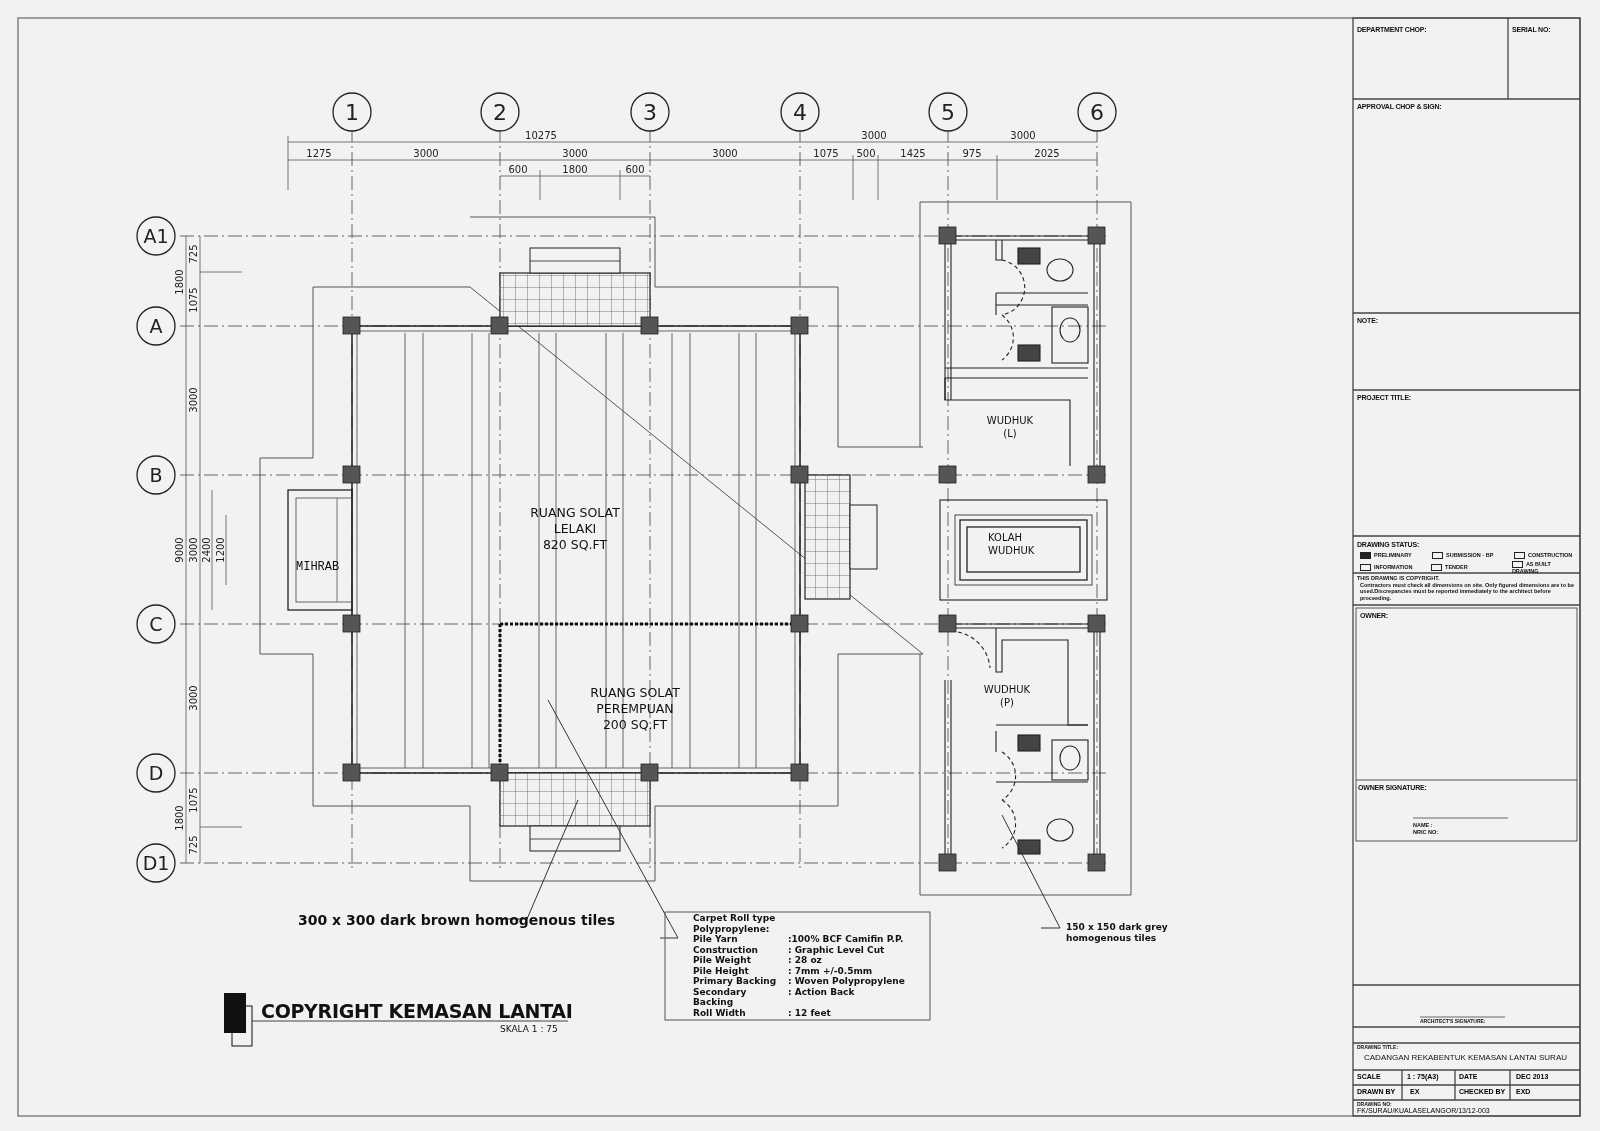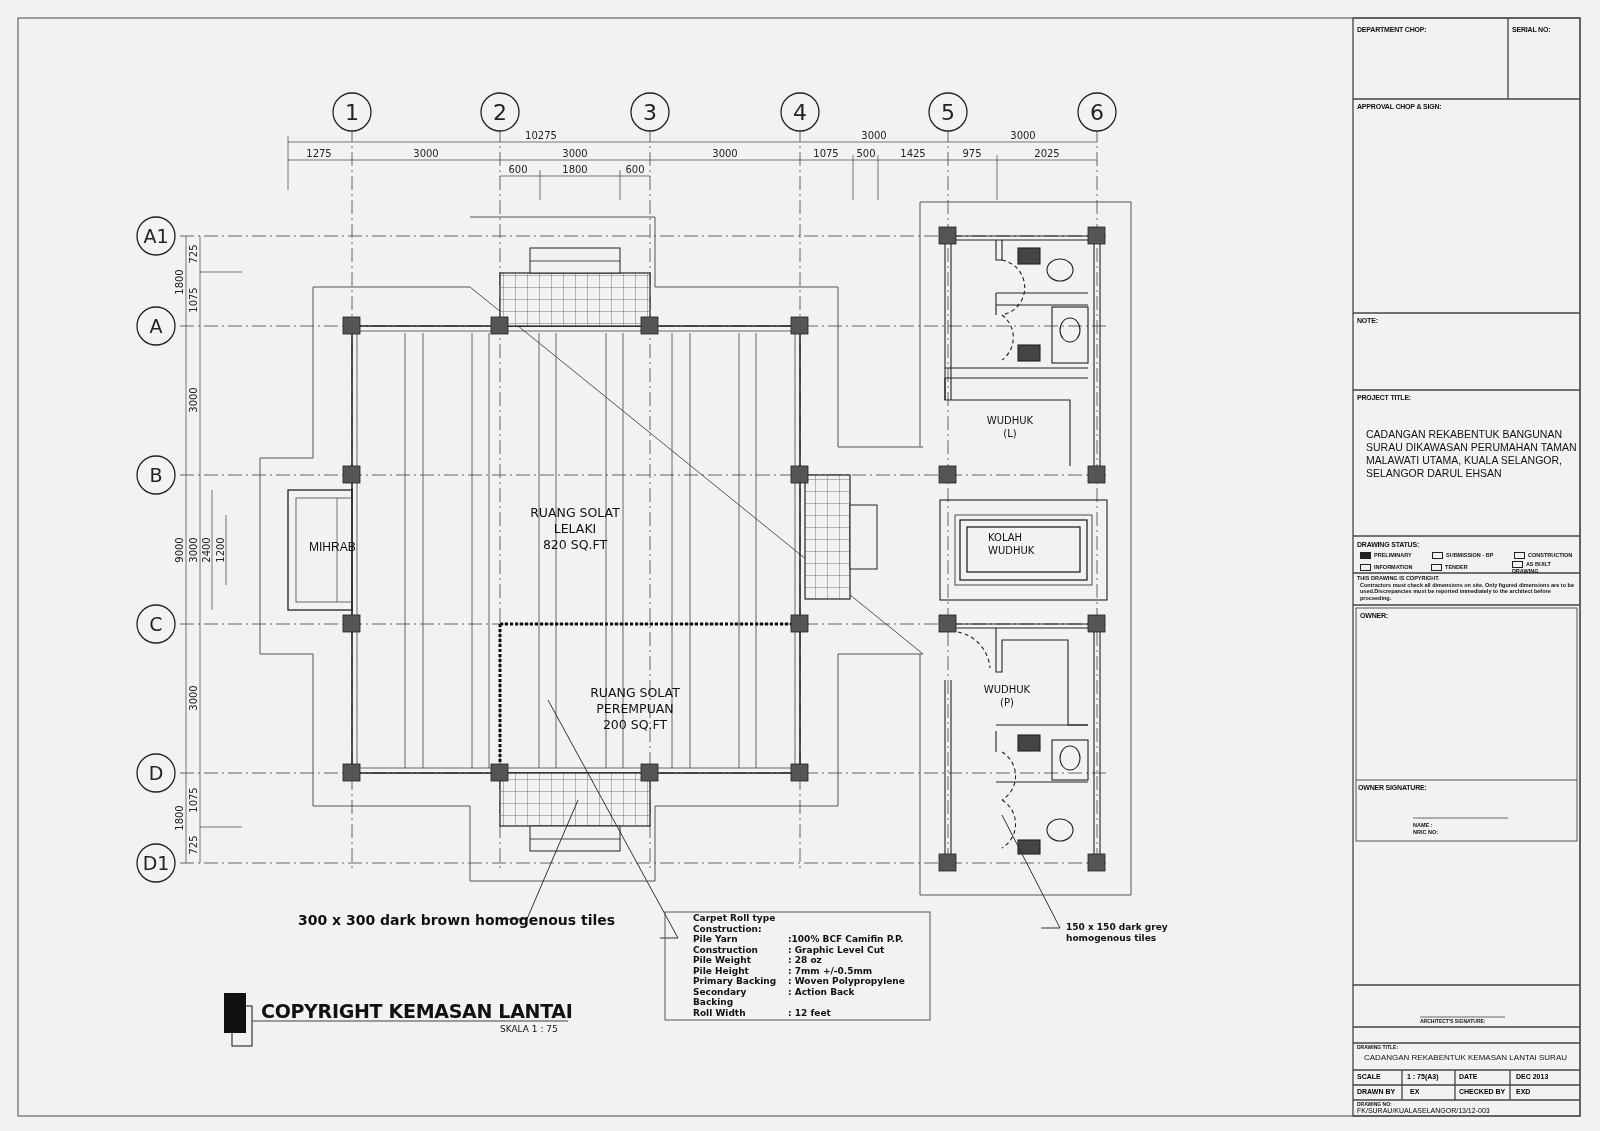--- a/index.html
+++ b/index.html
@@ -277,21 +277,21 @@
     <line x1="1353" y1="1100" x2="1580" y2="1100"></line>
     <line x1="1402" y1="1070" x2="1402" y2="1100"></line>
     <line x1="1455" y1="1070" x2="1455" y2="1100"></line>
     <line x1="1510" y1="1070" x2="1510" y2="1100"></line>
     <line x1="1420" y1="1017" x2="1505" y2="1017" stroke-width="0.8"></line>
     <line x1="1413" y1="818" x2="1508" y2="818" stroke-width="0.8"></line>
   </g>
 </svg>
 
 
-<div class="tb" style="left:296px;top:540px;font-size:12px;font-family:Liberation Sans, sans-serif;margin-left:13px;">MIHRAB</div>
+<div class="tb" style="left:296px;top:560px;font-size:12px;font-family:Liberation Mono, monospace;">MIHRAB</div>
 <div class="tb" style="left:505px;top:505px;width:140px;text-align:center;font-size:12.5px;line-height:16px;font-family:'DejaVu Sans',sans-serif;">
   <div>RUANG SOLAT</div>
   <div>LELAKI</div>
   <div>820 SQ.FT</div>
 </div>
 <div class="tb" style="left:565px;top:685px;width:140px;text-align:center;font-size:12.5px;line-height:16px;font-family:'DejaVu Sans',sans-serif;">
   <div>RUANG SOLAT</div>
   <div>PEREMPUAN</div>
   <div>200 SQ.FT</div>
 </div>
@@ -311,21 +311,21 @@
 
 <div class="tb" style="left:298px;top:912px;font-size:14px;font-weight:bold;font-family:'DejaVu Sans',sans-serif;">300 x 300 dark brown homogenous tiles</div>
 <div class="tb" style="left:1066px;top:922px;font-size:9px;font-weight:bold;line-height:11px;font-family:'DejaVu Sans',sans-serif;">
   <div>150 x 150 dark grey</div>
       <div>homogenous tiles</div>
 </div>
 
 
 <div class="spec" style="left:693px;top:913px;">
   <div>Carpet Roll type</div>
-  <div>Construction:</div>
+  <div>Polypropylene:</div>
   <div class="row">
         <span class="k">Pile Yarn</span>
         <span>:100% BCF Camifin P.P.</span>
       </div>
   <div class="row">
         <span class="k">Construction</span>
         <span>: Graphic Level Cut</span>
       </div>
   <div class="row">
         <span class="k">Pile Weight</span>
@@ -352,26 +352,20 @@
 
 <div class="tb" style="left:261px;top:1000px;font-size:19px;font-weight:bold;font-family:'DejaVu Sans',sans-serif;letter-spacing:-0.3px;">COPYRIGHT KEMASAN LANTAI</div>
 <div class="tb" style="left:500px;top:1024px;font-size:9px;font-family:'DejaVu Sans',sans-serif;">SKALA 1 : 75</div>
 
 
 <div class="tb tb-lbl" style="left:1357px;top:26px;">DEPARTMENT CHOP:</div>
 <div class="tb tb-lbl" style="left:1512px;top:26px;">SERIAL NO:</div>
 <div class="tb tb-lbl" style="left:1357px;top:103px;">APPROVAL CHOP &amp; SIGN:</div>
 <div class="tb tb-lbl" style="left:1357px;top:317px;">NOTE:</div>
 <div class="tb tb-lbl" style="left:1357px;top:394px;">PROJECT TITLE:</div>
-<div class="tb proj" style="left:1366px;top:428px;">
-  <div>CADANGAN REKABENTUK BANGUNAN</div>
-  <div>SURAU DIKAWASAN PERUMAHAN TAMAN</div>
-  <div>MALAWATI UTAMA, KUALA SELANGOR,</div>
-  <div>SELANGOR DARUL EHSAN</div>
-</div>
 <div class="tb tb-lbl" style="left:1357px;top:541px;">DRAWING STATUS:</div>
 <div class="tb" style="left:1360px;top:552px;width:218px;">
   <div class="status-row">
     <span style="width:68px"><span class="chk on"></span><span>PRELIMINARY</span></span>
     <span style="width:78px"><span class="chk"></span><span>SUBMISSION - BP</span></span>
     <span><span class="chk"></span><span>CONSTRUCTION</span></span>
   </div>
   <div class="status-row" style="margin-top:2px">
     <span style="width:68px"><span class="chk"></span><span>INFORMATION</span></span>
     <span style="width:78px"><span class="chk"></span><span>TENDER</span></span>

